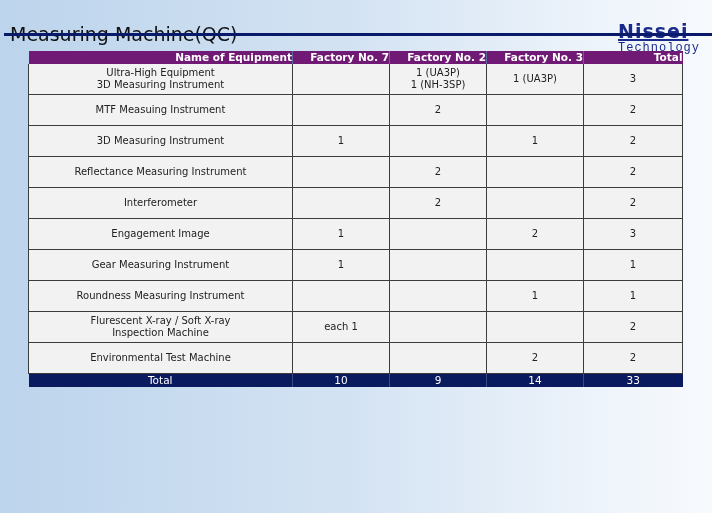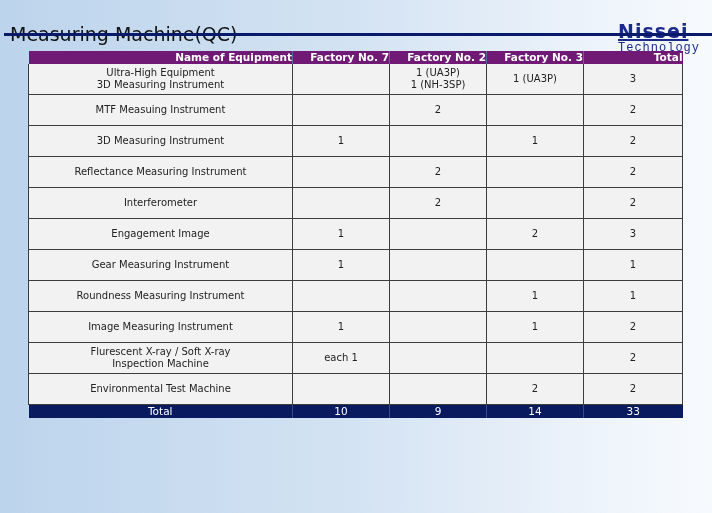--- a/index.html
+++ b/index.html
@@ -138,27 +138,20 @@
       <td>1</td>
     </tr>
     <tr>
       <td>Roundness Measuring Instrument</td>
       <td></td>
       <td></td>
       <td>1</td>
       <td>1</td>
     </tr>
     <tr>
-      <td>Image Measuring Instrument</td>
-      <td>1</td>
-      <td></td>
-      <td>1</td>
-      <td>2</td>
-    </tr>
-    <tr>
       <td>Flurescent X-ray / Soft X-ray
 Inspection Machine</td>
       <td>each 1</td>
       <td></td>
       <td></td>
       <td>2</td>
     </tr>
     <tr>
       <td>Environmental Test Machine</td>
       <td></td>

